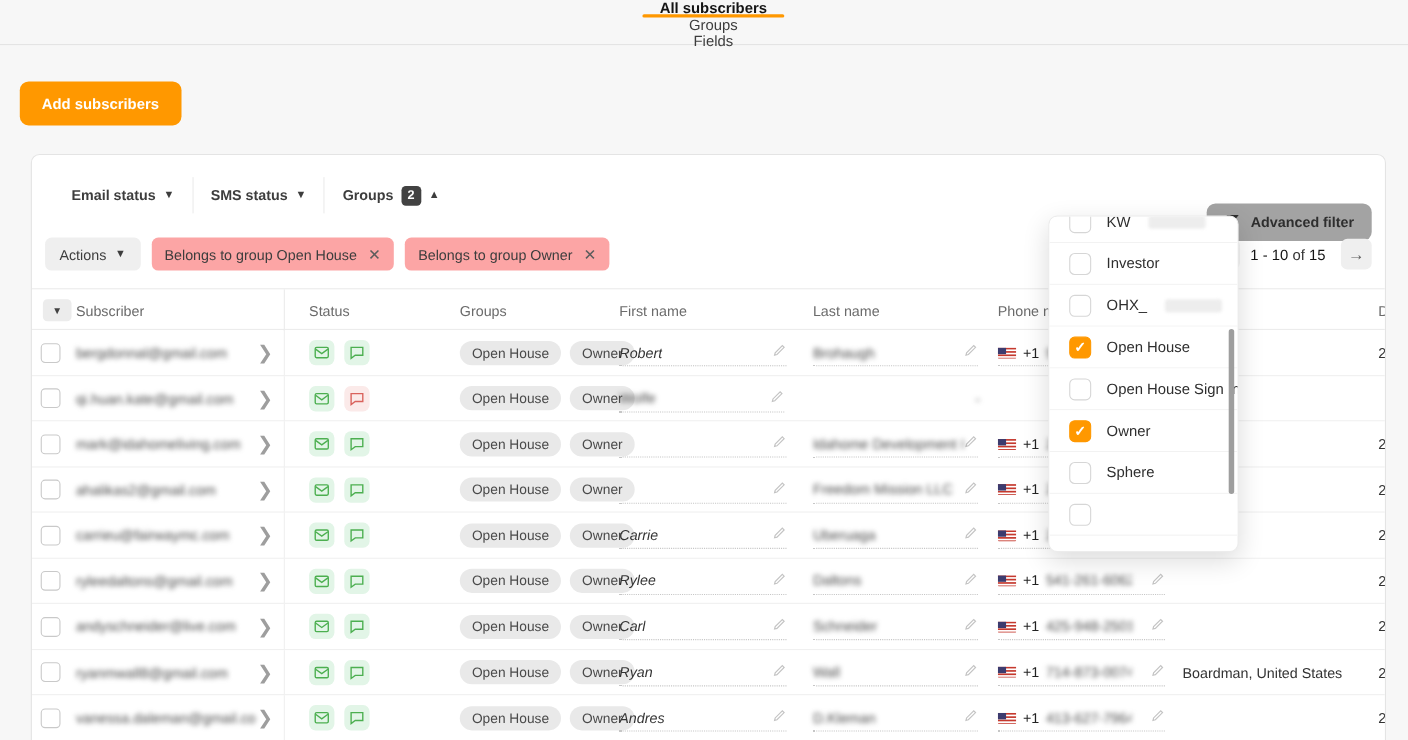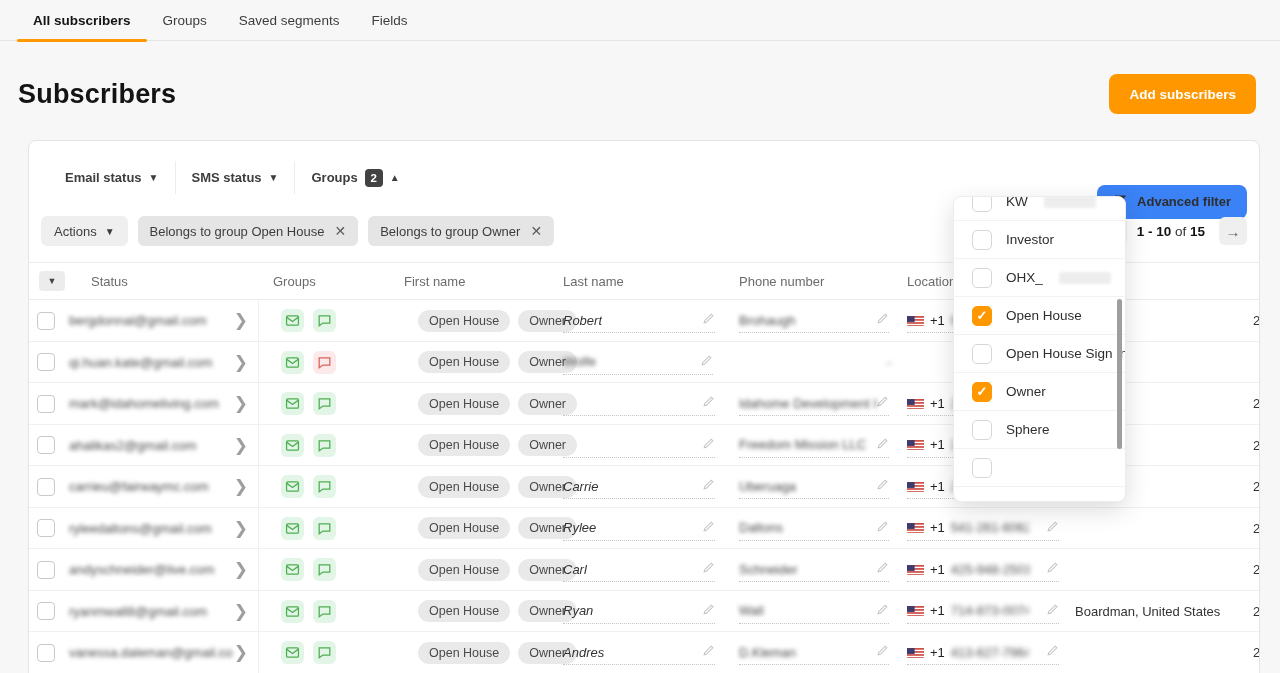--- a/index.html
+++ b/index.html
@@ -1,21 +1,21 @@
 <!DOCTYPE html>
 <html><head>
 <meta charset="utf-8">
 <style>
   * { margin:0; padding:0; box-sizing:border-box; }
   html,body { background:#e9e9e9; }
   body { font-family:"Liberation Sans", sans-serif; }
   #stage { position:relative; width:1280px; height:673px; background:#f7f7f7; overflow:hidden; }
 
   
-  .tabbar { position:absolute; top:0; left:0; width:1280px; height:41px; border-bottom:1px solid #e4e4e4; display:flex; align-items:center; padding-left:17px; background:#f7f7f7; }
+  .tabbar { position:absolute; top:0; left:0; width:1280px; height:41px; border-bottom:1px solid #e4e4e4; display:flex; align-items:center; padding-left:17px; background:#f7f7f7;flex-direction:column; }
   .tab { position:relative; height:41px; display:flex; align-items:center; padding:0 16px; font-size:13.5px; color:#3d3d3d; cursor:pointer; }
   .tab.active { font-weight:bold; color:#141414; }
   .tab.active::after { content:""; position:absolute; left:0; right:0; bottom:-1px; height:3px; background:#ff9800; border-radius:2px; }
 
   
   .page-head { position:absolute; top:60px; left:18px; right:24px; height:68px; display:flex; align-items:center; justify-content:space-between; }
   .page-title { font-size:27px; font-weight:bold; color:#141414; letter-spacing:.2px; }
   .btn-primary { background:#ff9800; color:#fff; font-weight:bold; font-size:13.5px; border:none; border-radius:8px; height:40px; padding:0 20px; cursor:pointer; }
 
   
@@ -24,33 +24,33 @@
   
   .filter-row { display:flex; align-items:center; padding:20px 12px 0 12px; height:53px; }
   .search-box { position:relative; width:722px; height:33px; }
   .search-box input { width:100%; height:100%; border:1px solid #dcdcdc; border-radius:8px; padding:0 12px 0 36px; font-size:13px; color:#333; font-family:inherit; outline:none; background:#fff; }
   .search-box input::placeholder { color:#9e9e9e; }
   .search-ic { position:absolute; left:11px; top:8px; }
   .status-btn { display:flex; align-items:center; gap:7px; font-size:13px; font-weight:bold; color:#3d3d3d; padding:0 16px; height:33px; cursor:pointer; white-space:nowrap; }
   .status-btn + .status-btn { border-left:1px solid #ececec; }
   .caret { font-size:10px; color:#3d3d3d; }
   .count-badge { background:#424242; color:#fff; font-size:11.5px; font-weight:bold; border-radius:4px; min-width:18px; height:18px; display:flex; align-items:center; justify-content:center; padding:0 4px; }
-  .btn-advanced { margin-left:auto; display:flex; align-items:center; gap:9px; background:#3b82f6; border:none; border-radius:8px; height:34px; padding:0 16px; font-size:13px; font-weight:bold; color:#2e2e2e; cursor:pointer; font-family:inherit;margin-top:48px; }
+  .btn-advanced { margin-left:auto; display:flex; align-items:center; gap:9px; background:#a3a3a3; border:none; border-radius:8px; height:34px; padding:0 16px; font-size:13px; font-weight:bold; color:#2e2e2e; cursor:pointer; font-family:inherit;margin-top:48px; }
 
   
   .actions-row { display:flex; align-items:flex-end; margin-top:22px; padding:0 12px; height:30px; }
   .btn-actions { display:flex; align-items:center; gap:8px; background:#efefef; border:none; border-radius:6px; height:30px; padding:0 13px; font-size:13px; color:#3d3d3d; cursor:pointer; font-family:inherit; }
-  .chip { display:flex; align-items:center; gap:10px; background:#e5e5e5; border-radius:6px; height:30px; padding:0 12px; font-size:13px; color:#3d3d3d; margin-left:10px; }
+  .chip { display:flex; align-items:center; gap:10px; background:#fca5a5; border-radius:6px; height:30px; padding:0 12px; font-size:13px; color:#3d3d3d; margin-left:10px; }
   .chip .x { font-size:14px; color:#5c5c5c; cursor:pointer; }
   .right-tools { margin-left:auto; display:flex; align-items:center; }
   .btn-danger { background:#b02a21; color:#fff; font-weight:bold; font-size:13px; border:none; border-radius:6px; height:30px; padding:0 14px; cursor:pointer; white-space:nowrap; font-family:inherit; }
   .pg-btn { width:28px; height:28px; background:#efefef; border:none; border-radius:6px; color:#616161; font-size:15px; cursor:pointer; display:flex; align-items:center; justify-content:center; }
   .pg-btn.prev { margin-left:42px; color:#9e9e9e; }
   .pg-text { font-size:13.5px; color:#141414; margin:0 14px 0 10px; white-space:nowrap; }
-  .pg-text b { font-weight:bold; }
+  .pg-text b { font-weight:normal; }
   .pg-text .of { font-weight:normal; color:#333; }
 
   
   .tgrid { display:grid; grid-template-columns:40px 190px 145px 159px 176px 168px 166px 180px minmax(60px,1fr); align-items:center; }
   .thead { margin-top:16px; height:38px; border-top:1px solid #ececec; border-bottom:1px solid #ececec; font-size:13px; color:#6b6b6b; }
   .thead > div { padding-left:0; }
   .th-sub { display:flex; align-items:center; height:38px; border-right:1px solid #ececec; }
   .select-all { width:26px; height:20px; background:#ececec; border:none; border-radius:4px; color:#424242; font-size:9px; cursor:pointer; margin-left:-32px; margin-right:14px; }
   .trow { height:41.5px; border-bottom:1px solid #f0f0f0; font-size:13px; color:#333; }
   .cell-check { display:flex; justify-content:flex-start; padding-left:8px; }
@@ -91,26 +91,24 @@
   .dd-scroll { position:absolute; right:3px; top:102px; width:5px; height:150px; background:#9e9e9e; border-radius:3px; cursor:pointer; }
 </style>
 </head>
 <body>
 
 <div id="stage">
 
   <div class="tabbar">
       <div class="tab active">All subscribers</div>
       <div class="tab">Groups</div>
-      <div class="tab">Saved segments</div>
       <div class="tab">Fields</div>
     </div>
 
   <div class="page-head">
-    <div class="page-title">Subscribers</div>
     <button class="btn-primary">Add subscribers</button>
   </div>
 
   <div class="card">
 
     <div class="filter-row">
       <div class="status-btn" style="margin-left:8px;">
         <span>Email status</span>
         <span class="caret">▼</span>
       </div>
@@ -158,20 +156,23 @@
           <b>15</b>
         </div>
         <button class="pg-btn">→</button>
       </div>
     </div>
 
     <div class="tgrid thead">
       <div class="cell-check" style="padding-left:10px;">
         <button class="select-all" style="margin:0;">▼</button>
       </div>
+      <div class="th-sub" style="border-right:1px solid #ececec;">
+        <span>Subscriber</span>
+      </div>
       <div style="padding-left:22px;">Status</div>
       <div style="padding-left:14px;">Groups</div>
       <div>First name</div>
       <div>Last name</div>
       <div>Phone number</div>
       <div>Location</div>
       <div>D</div>
     </div>
 
     <div id="tbody">

